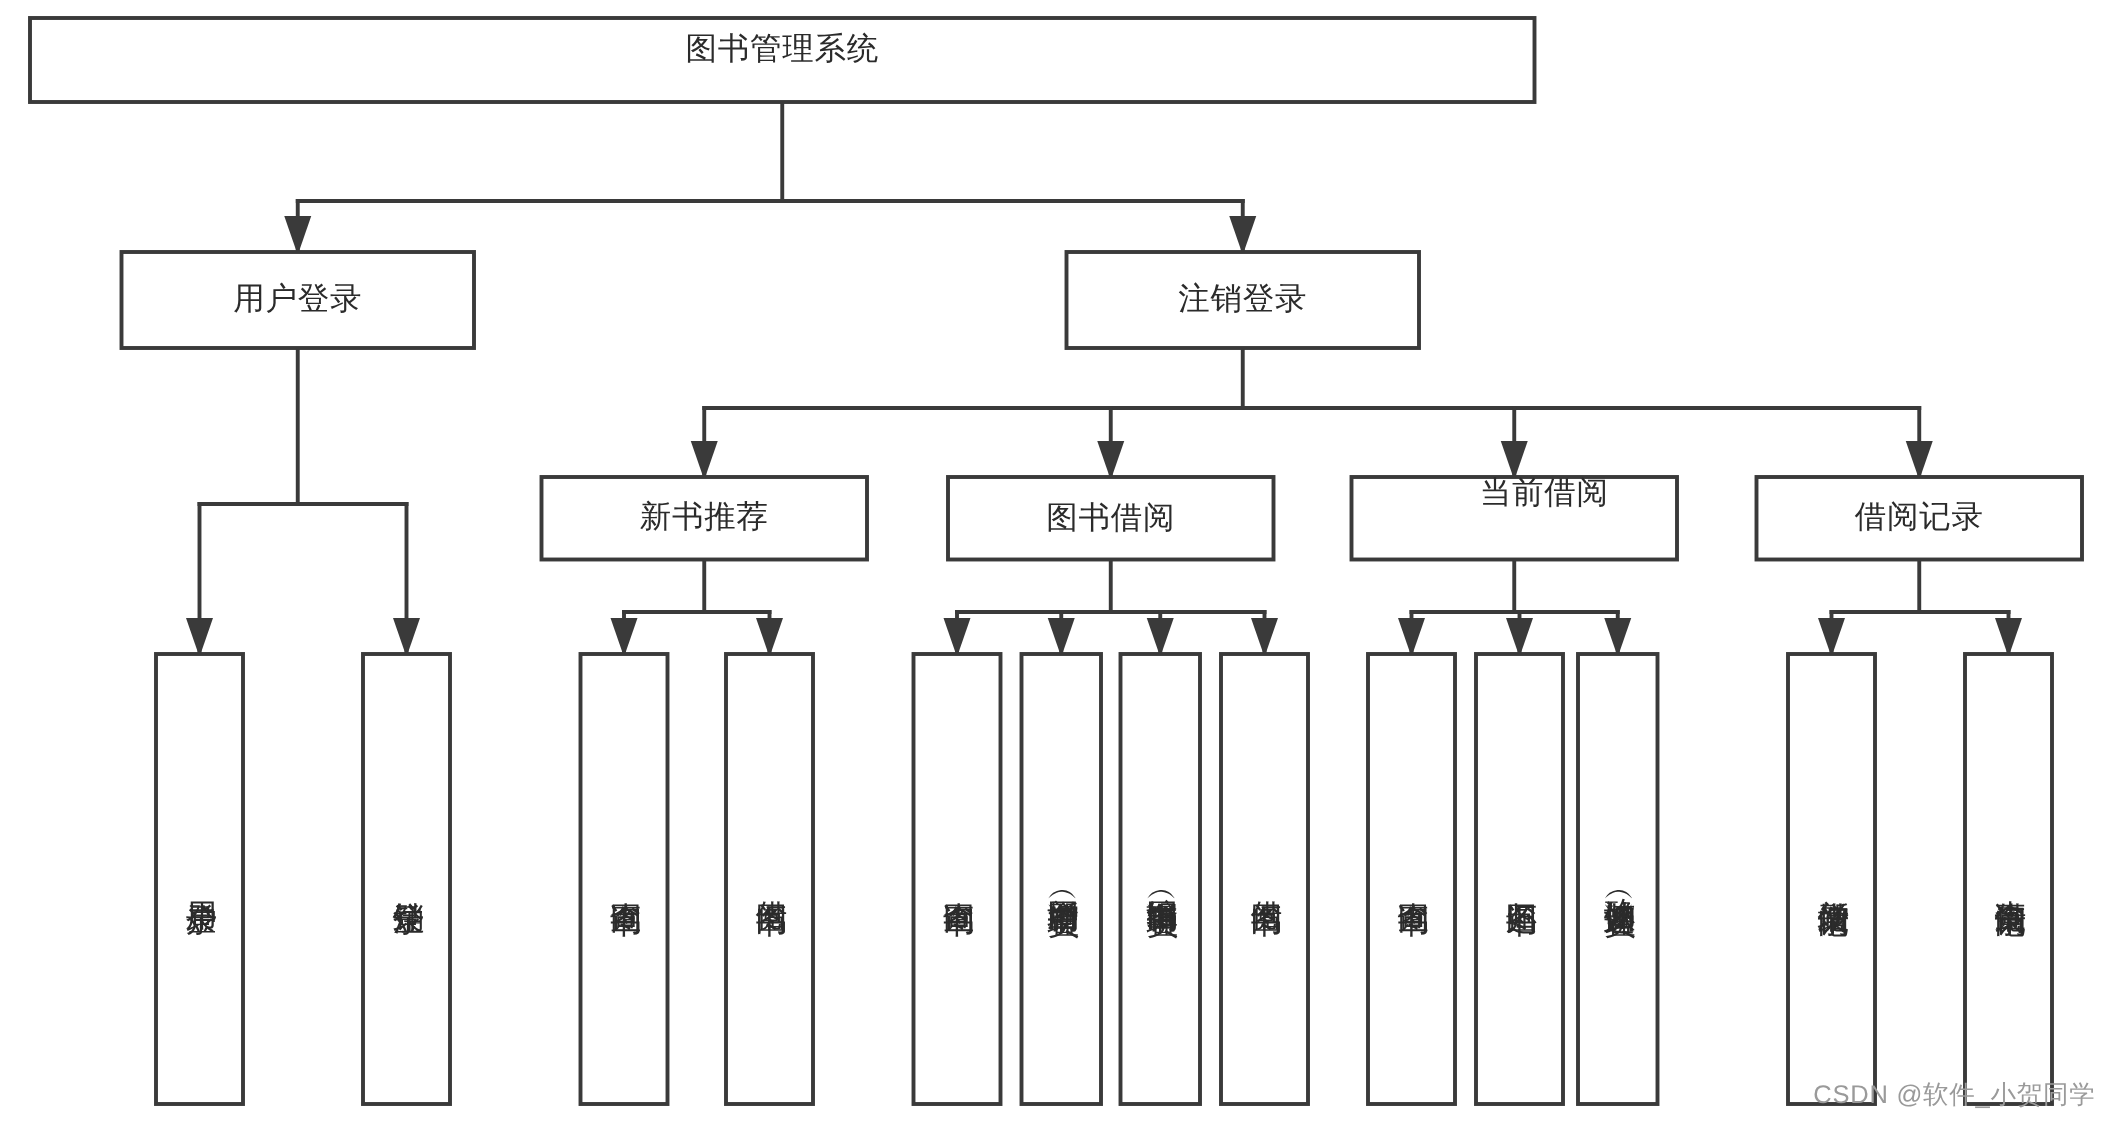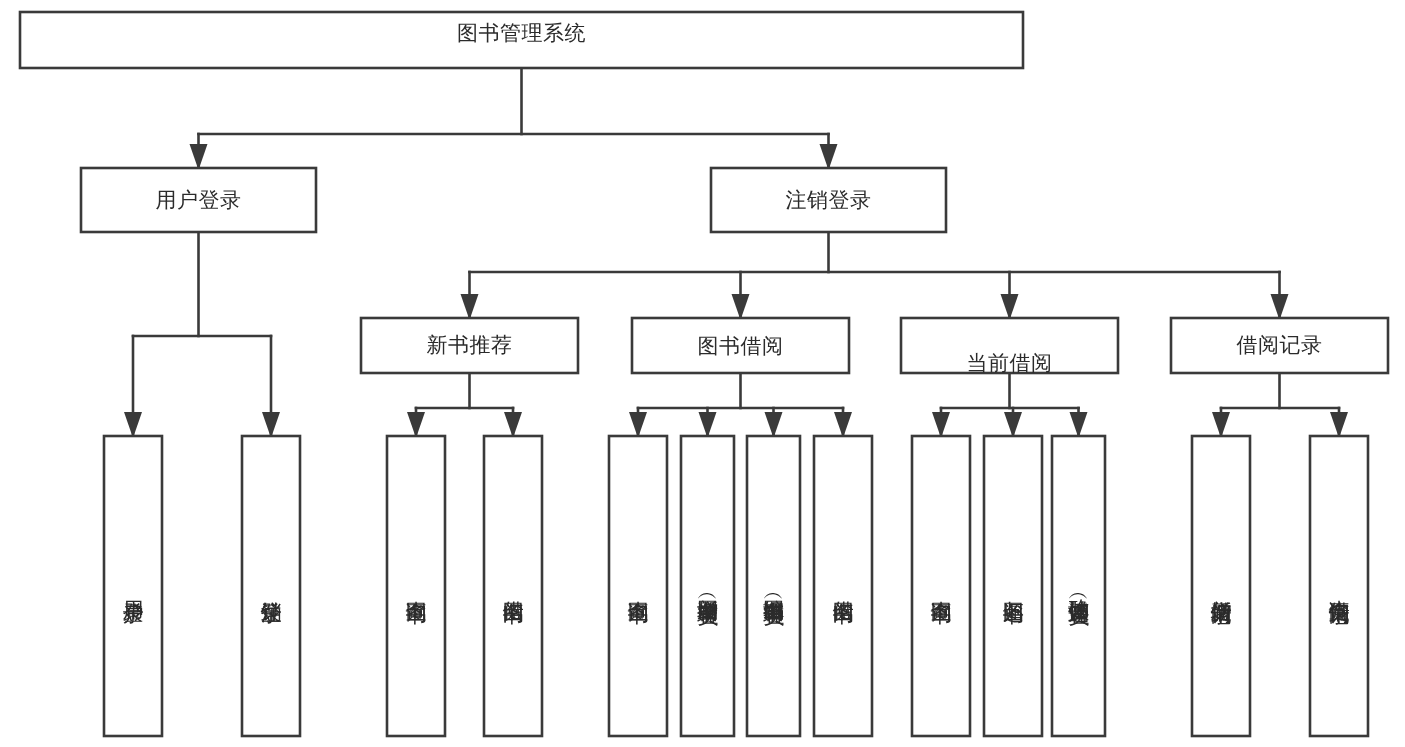--- a/index.html
+++ b/index.html
@@ -165,31 +165,32 @@
         <rect class="node-box" x="1310" y="436" width="58" height="300"></rect>
       </g>
   </svg>
 
   <div id="label-layer">
       <div class="node-label-h" style="left: 20px; top: 12px; width: 1003px; height: 42px; text-align: right;">图书管理系统</div>
       <div class="node-label-h" style="left: 81px; top: 168px; width: 235px; height: 64px;">用户登录</div>
       <div class="node-label-h" style="left: 711px; top: 168px; width: 235px; height: 64px;">注销登录</div>
       <div class="node-label-h" style="left: 361px; top: 318px; width: 217px; height: 55px; text-align: right;">新书推荐</div>
       <div class="node-label-h" style="left: 632px; top: 318px; width: 217px; height: 56px;">图书借阅</div>
-      <div class="node-label-h" style="left: 901px; top: 336px; width: 217px; height: 55px;">当前借阅</div>
+      <div class="node-label-h" style="left: 901px; top: 302px; width: 217px; height: 55px; padding-left: 20px;">当前借阅</div>
       <div class="node-label-h" style="left: 1171px; top: 318px; width: 217px; height: 55px;">借阅记录</div>
       <div class="node-label-v" style="left: 104px; top: 436px; width: 58px; height: 300px;">用户登录</div>
       <div class="node-label-v" style="left: 242px; top: 436px; width: 58px; height: 300px;">注销登录</div>
       <div class="node-label-v" style="left: 387px; top: 436px; width: 58px; height: 300px;">查询图书</div>
       <div class="node-label-v" style="left: 484px; top: 436px; width: 58px; height: 300px;">借阅图书</div>
       <div class="node-label-v" style="left: 609px; top: 436px; width: 58px; height: 300px;">查询图书</div>
       <div class="node-label-v" style="left: 681px; top: 436px; width: 53px; height: 300px;">新增图书（管理员）</div>
       <div class="node-label-v" style="left: 747px; top: 436px; width: 53px; height: 300px;">编辑图书（管理员）</div>
       <div class="node-label-v" style="left: 814px; top: 436px; width: 58px; height: 300px;">借阅图书</div>
       <div class="node-label-v" style="left: 912px; top: 436px; width: 58px; height: 300px;">查询图书</div>
       <div class="node-label-v" style="left: 984px; top: 436px; width: 58px; height: 300px;">归还图书</div>
       <div class="node-label-v" style="left: 1052px; top: 436px; width: 53px; height: 300px;">确认归还（管理员）</div>
       <div class="node-label-v" style="left: 1192px; top: 436px; width: 58px; height: 300px;">新增借阅记录</div>
       <div class="node-label-v" style="left: 1310px; top: 436px; width: 58px; height: 300px;">查询借阅记录</div>
     </div>
 
+  <div class="watermark">CSDN @软件_小贺同学</div>
 
 </div>
 
 </body></html>

